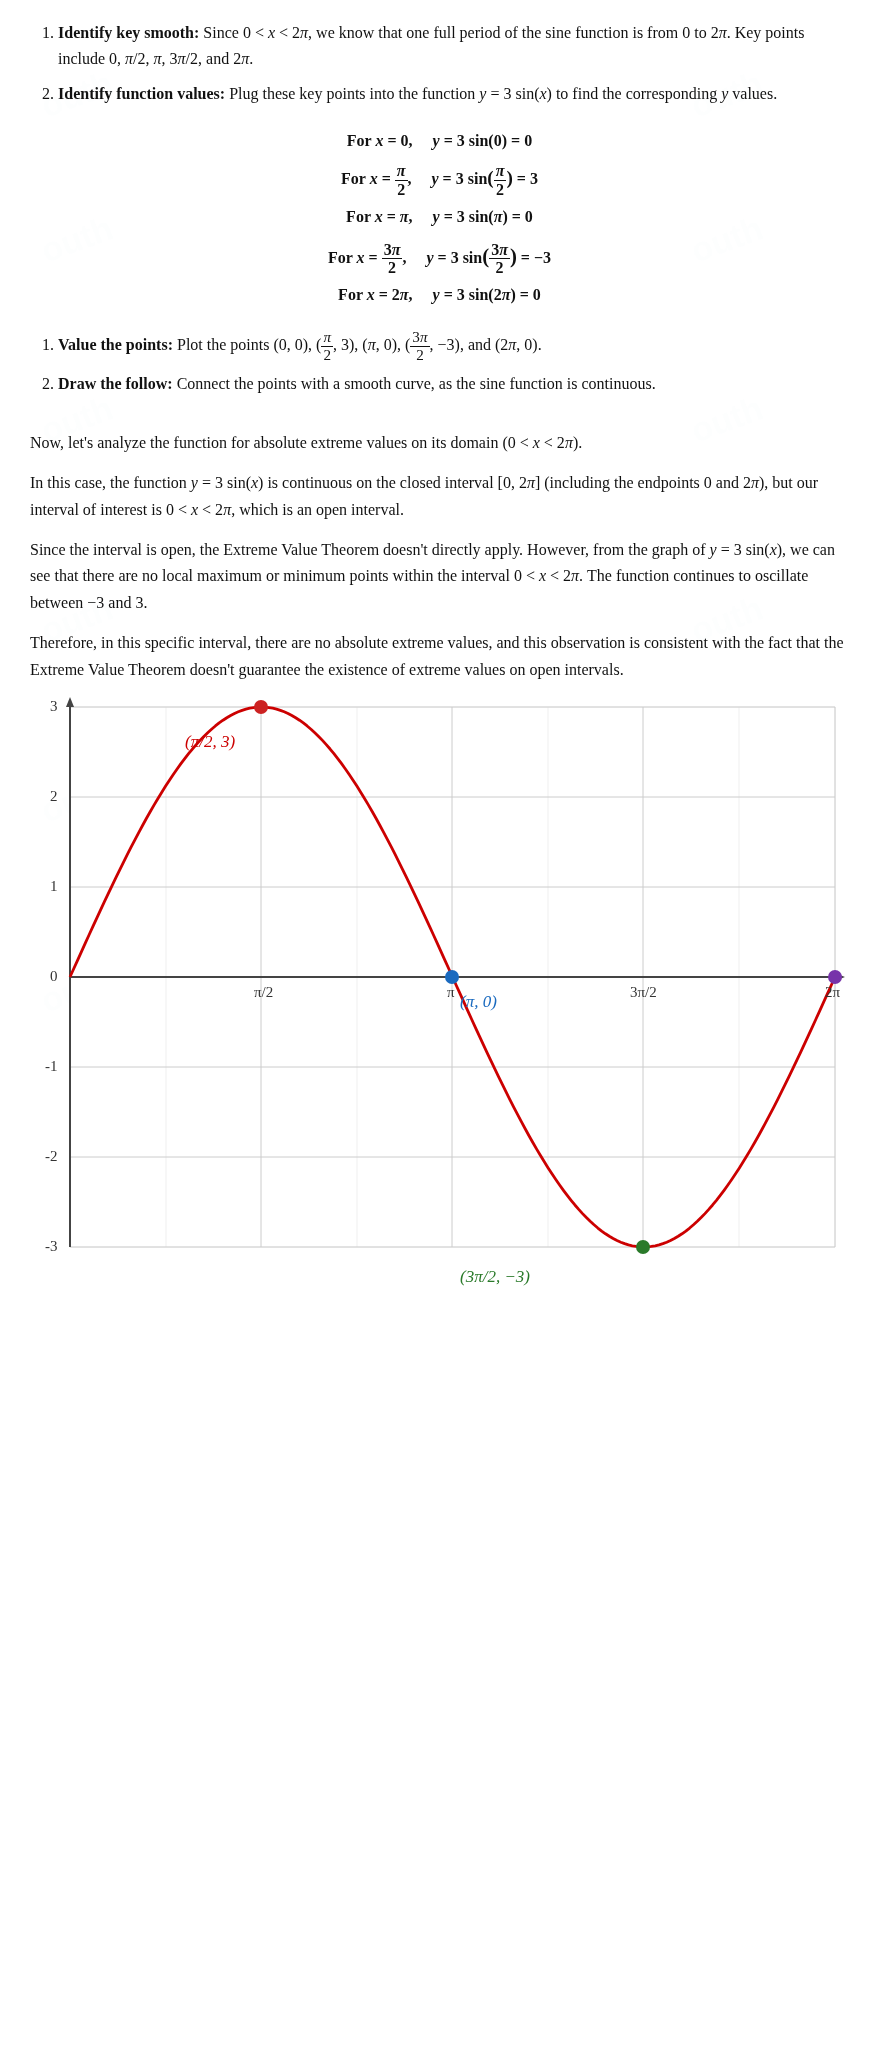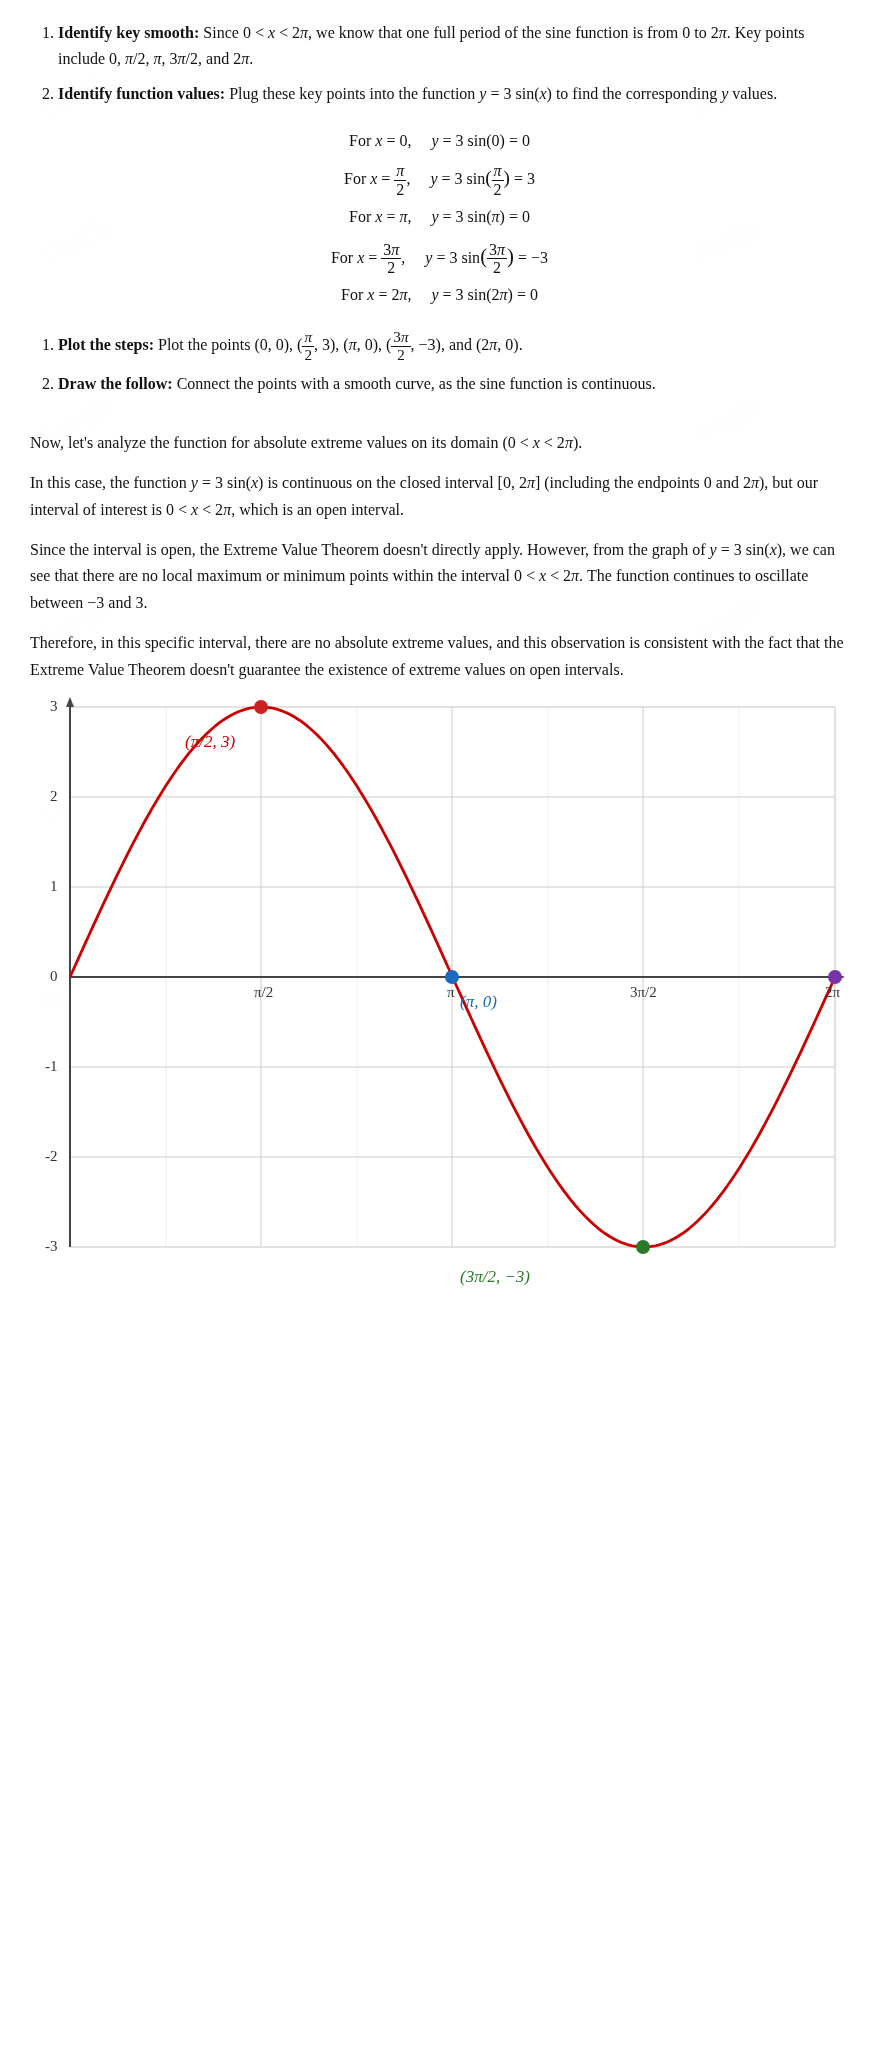--- a/index.html
+++ b/index.html
@@ -49,20 +49,21 @@
 
     .math-block {
       text-align: center;
       margin: 18px 0 18px 0;
       line-height: 2.0;
     }
 
     .math-line {
       display: block;
       margin-bottom: 2px;
+      font-weight: bold;
     }
 
     .frac {
       display: inline-block;
       vertical-align: middle;
       text-align: center;
     }
     .frac > span {
       display: block;
       line-height: 1.1;
@@ -112,21 +113,21 @@
     <span class="math-line">
       For <i>x</i> = <span class="frac"><span class="num">3<i>π</i></span><span class="den">2</span></span>,&nbsp;&nbsp;&nbsp;&nbsp;
       <i>y</i> = 3 sin<span style="font-size:1.3em">(</span><span class="frac"><span class="num">3<i>π</i></span><span class="den">2</span></span><span style="font-size:1.3em">)</span> = −3
     </span>
     <span class="math-line">For <i>x</i> = 2<i>π</i>,&nbsp;&nbsp;&nbsp;&nbsp; <i>y</i> = 3 sin(2<i>π</i>) = 0</span>
   </div>
 
   
   <ol start="1" style="counter-reset: list-counter 2;">
     <li>
-      <b>Plot the steps:</b> Plot the points (0, 0),
+      <b>Value the points:</b> Plot the points (0, 0),
       (<span class="frac" style="font-size:0.95em"><span class="num"><i>π</i></span><span class="den">2</span></span>, 3),
       (<i>π</i>, 0),
       (<span class="frac" style="font-size:0.95em"><span class="num">3<i>π</i></span><span class="den">2</span></span>, −3),
       and (2<i>π</i>, 0).
     </li>
     <li>
       <b>Draw the follow:</b> Connect the points with a smooth curve, as the sine function is continuous.
     </li>
   </ol>
 

